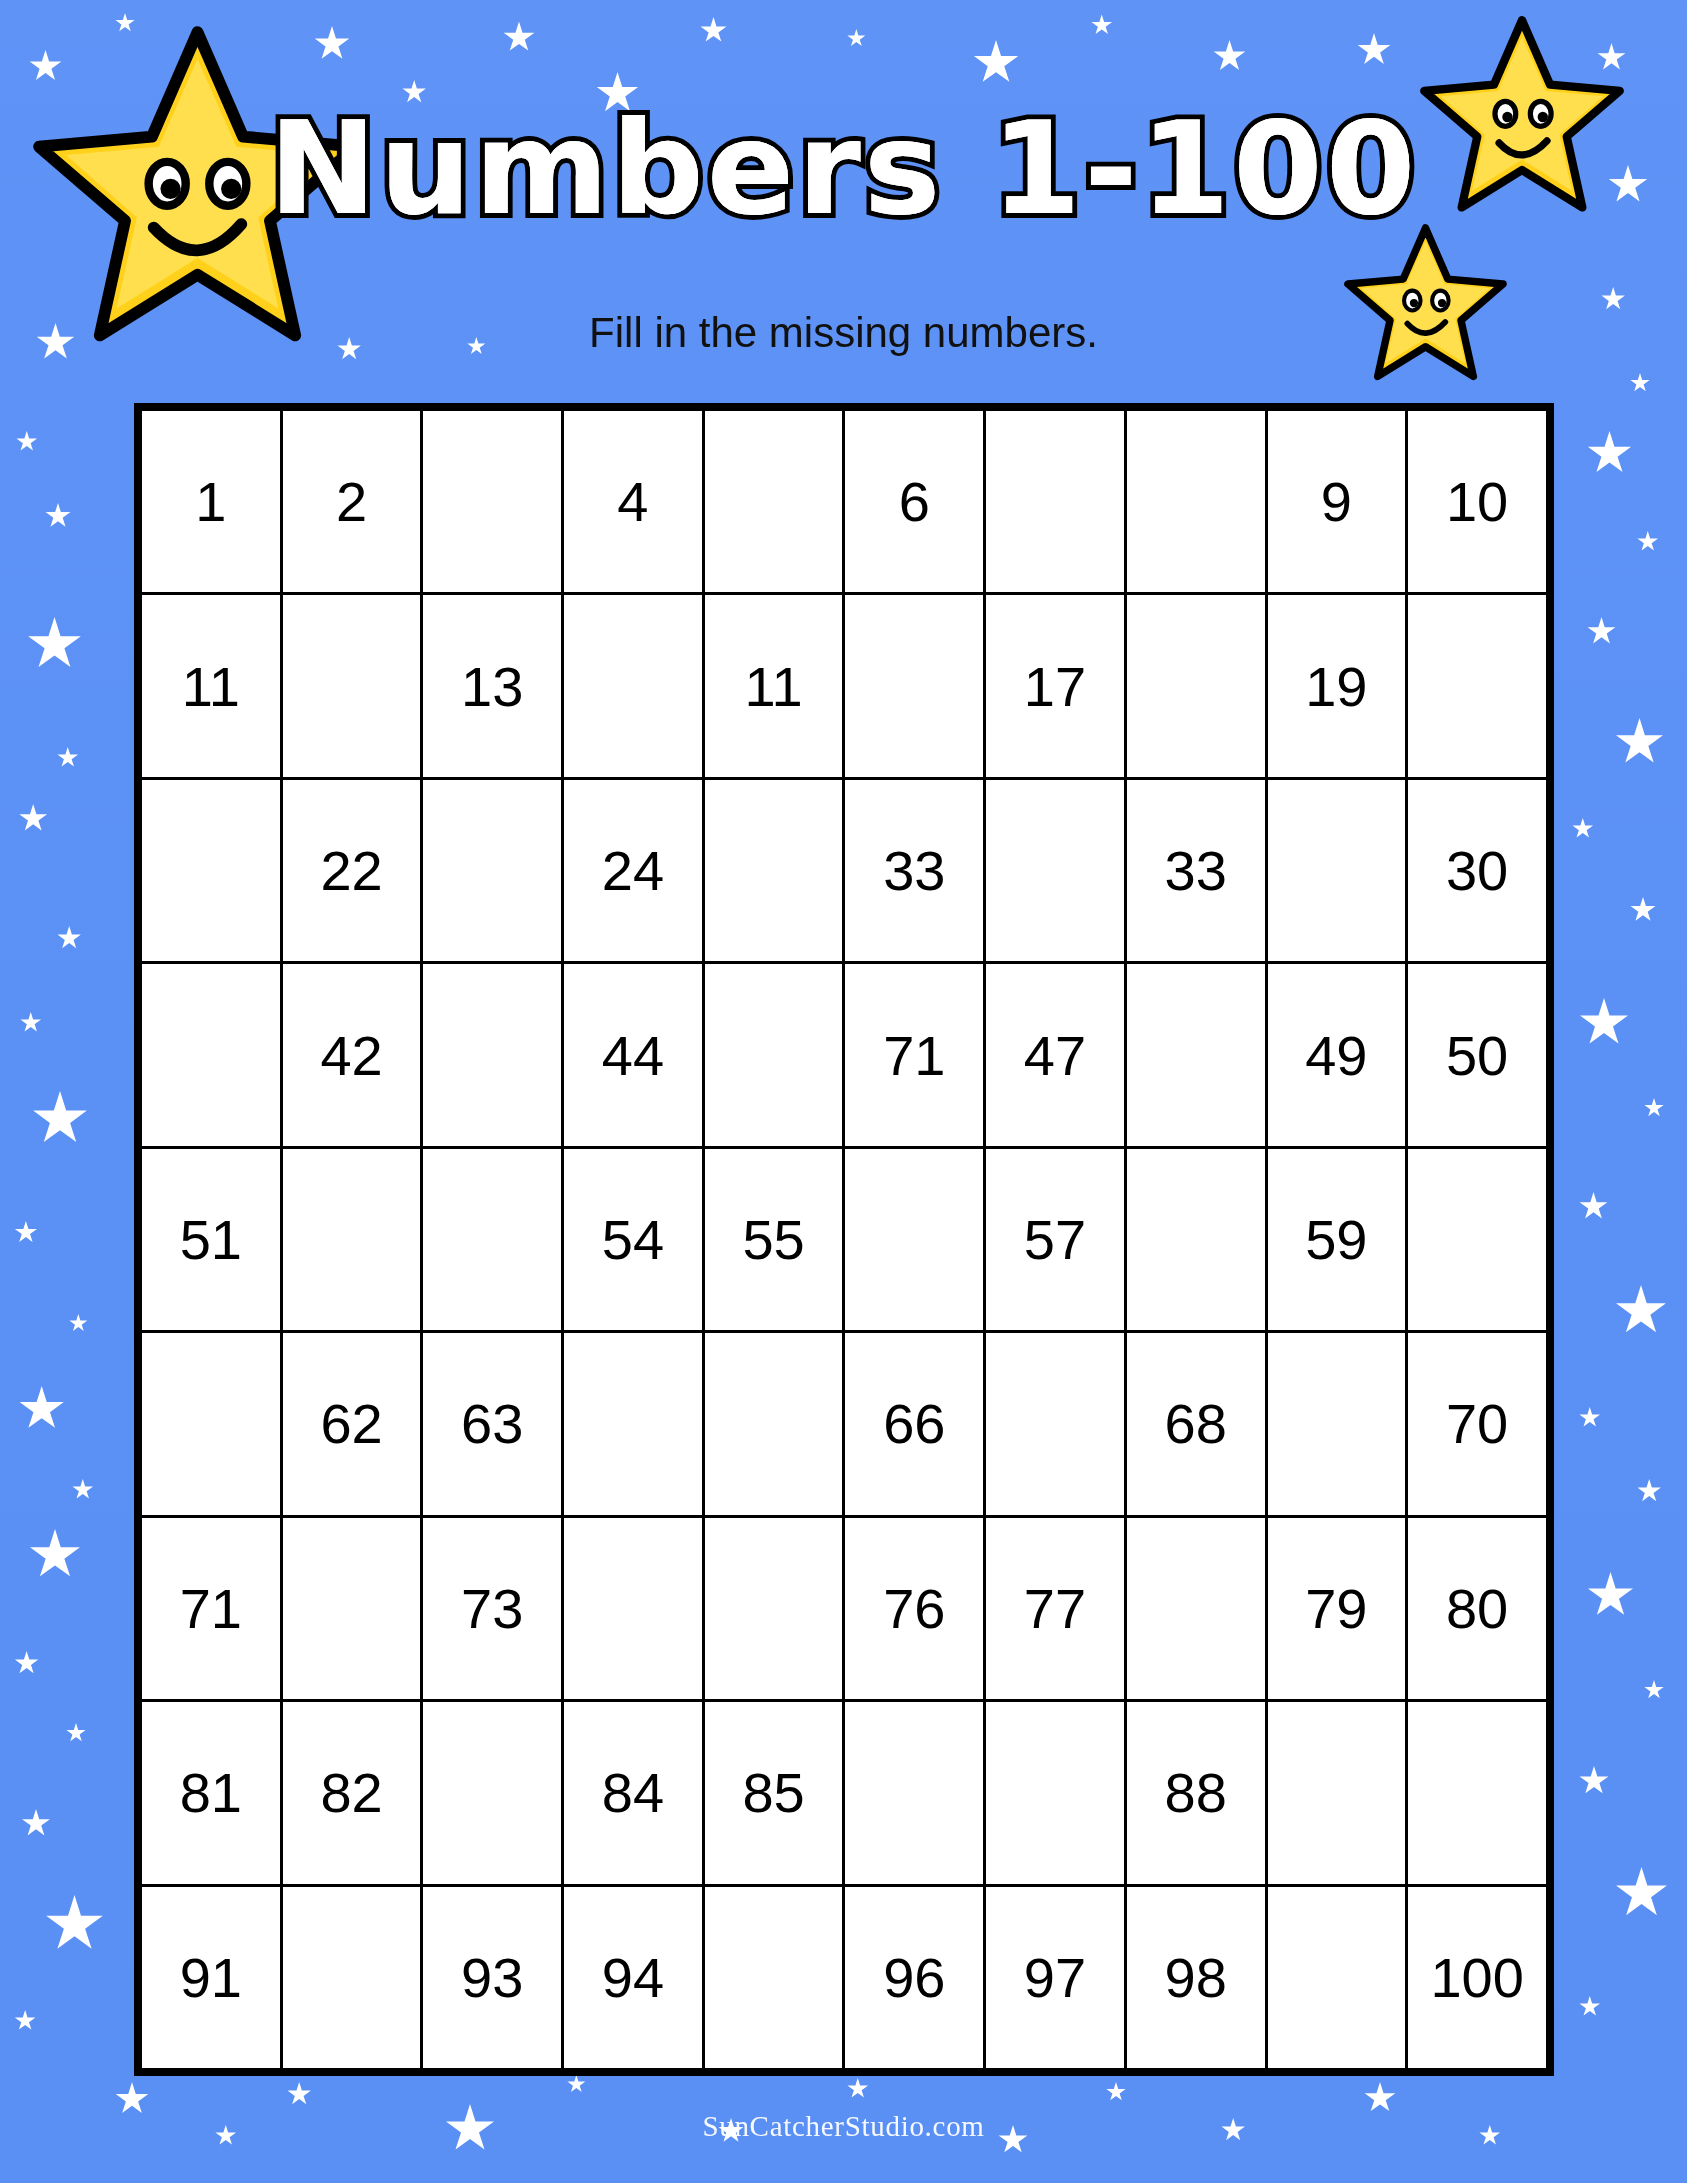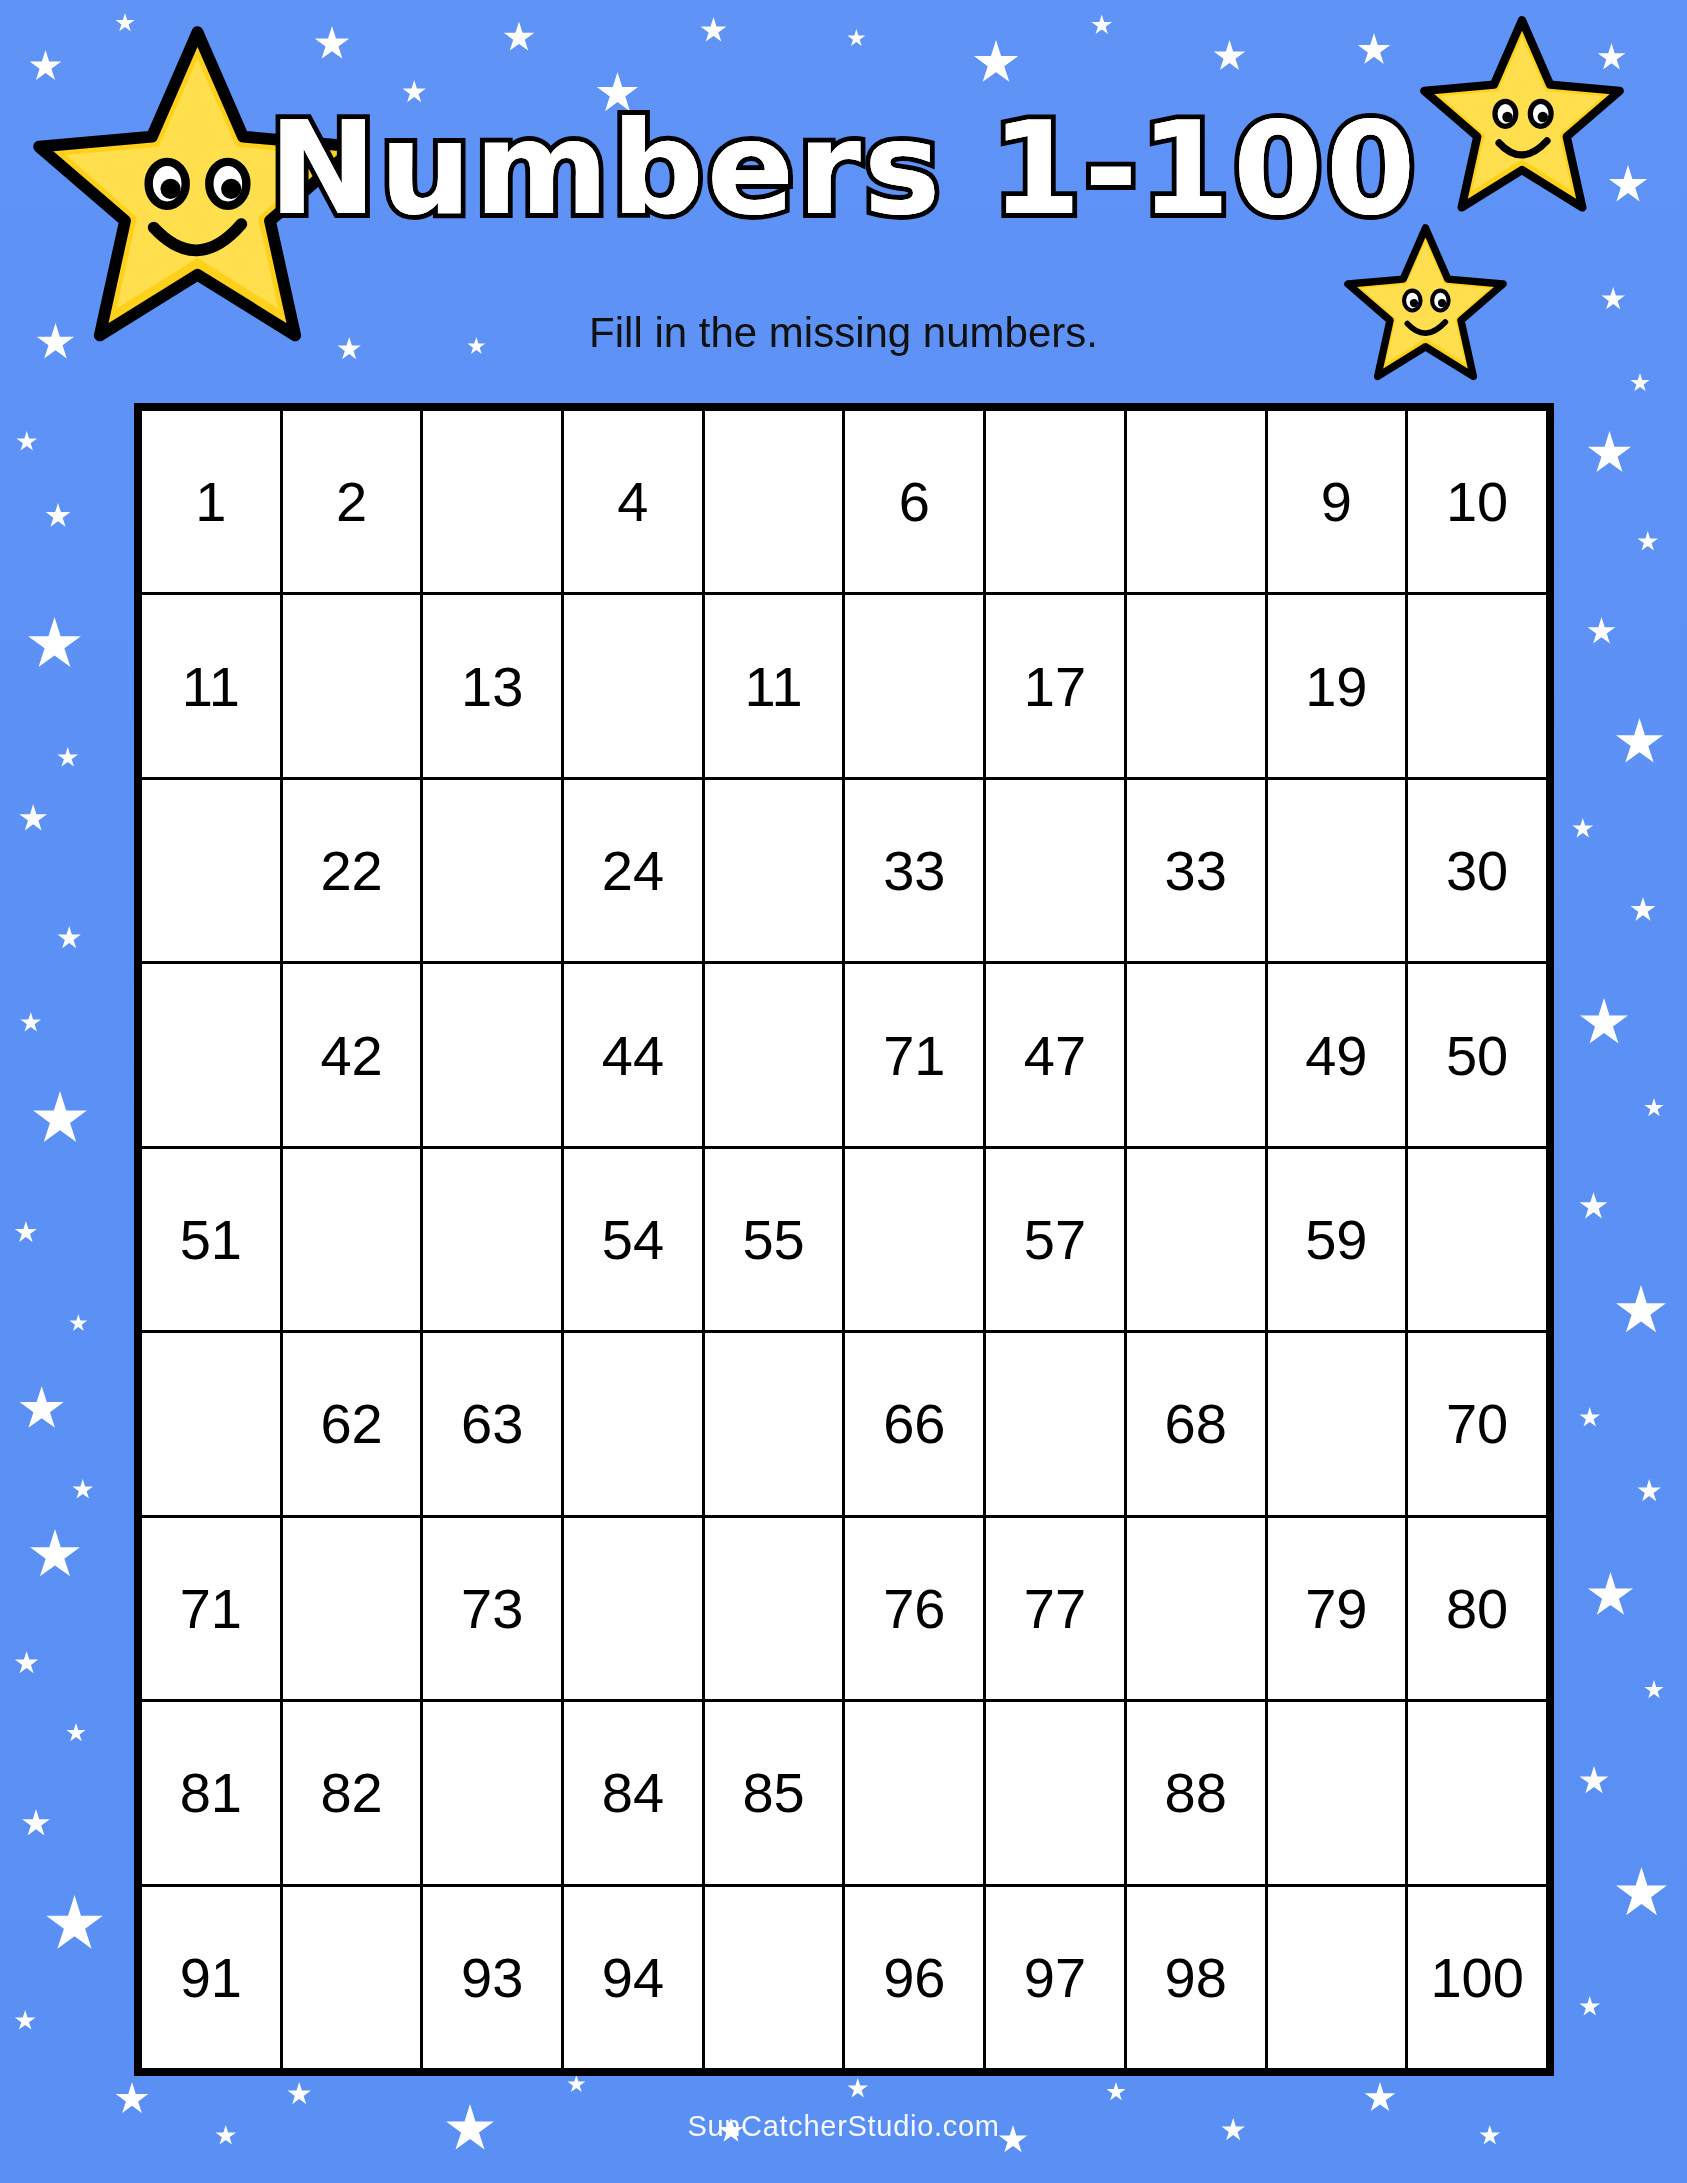--- a/index.html
+++ b/index.html
@@ -116,21 +116,21 @@
     padding: 0;
   }
   
 
   .footer {
     position: absolute;
     left: 0;
     bottom: 40px;
     width: 1687px;
     text-align: center;
-    font-family: Liberation Sans, sans-serif;
+    font-family: Liberation Serif, serif;
     font-size: 29px;
     color: #ffffff;
     opacity: 0.95;
     letter-spacing: 0.7px;
   }
 </style>
 </head>
 <body>
 
 <div class="page">

